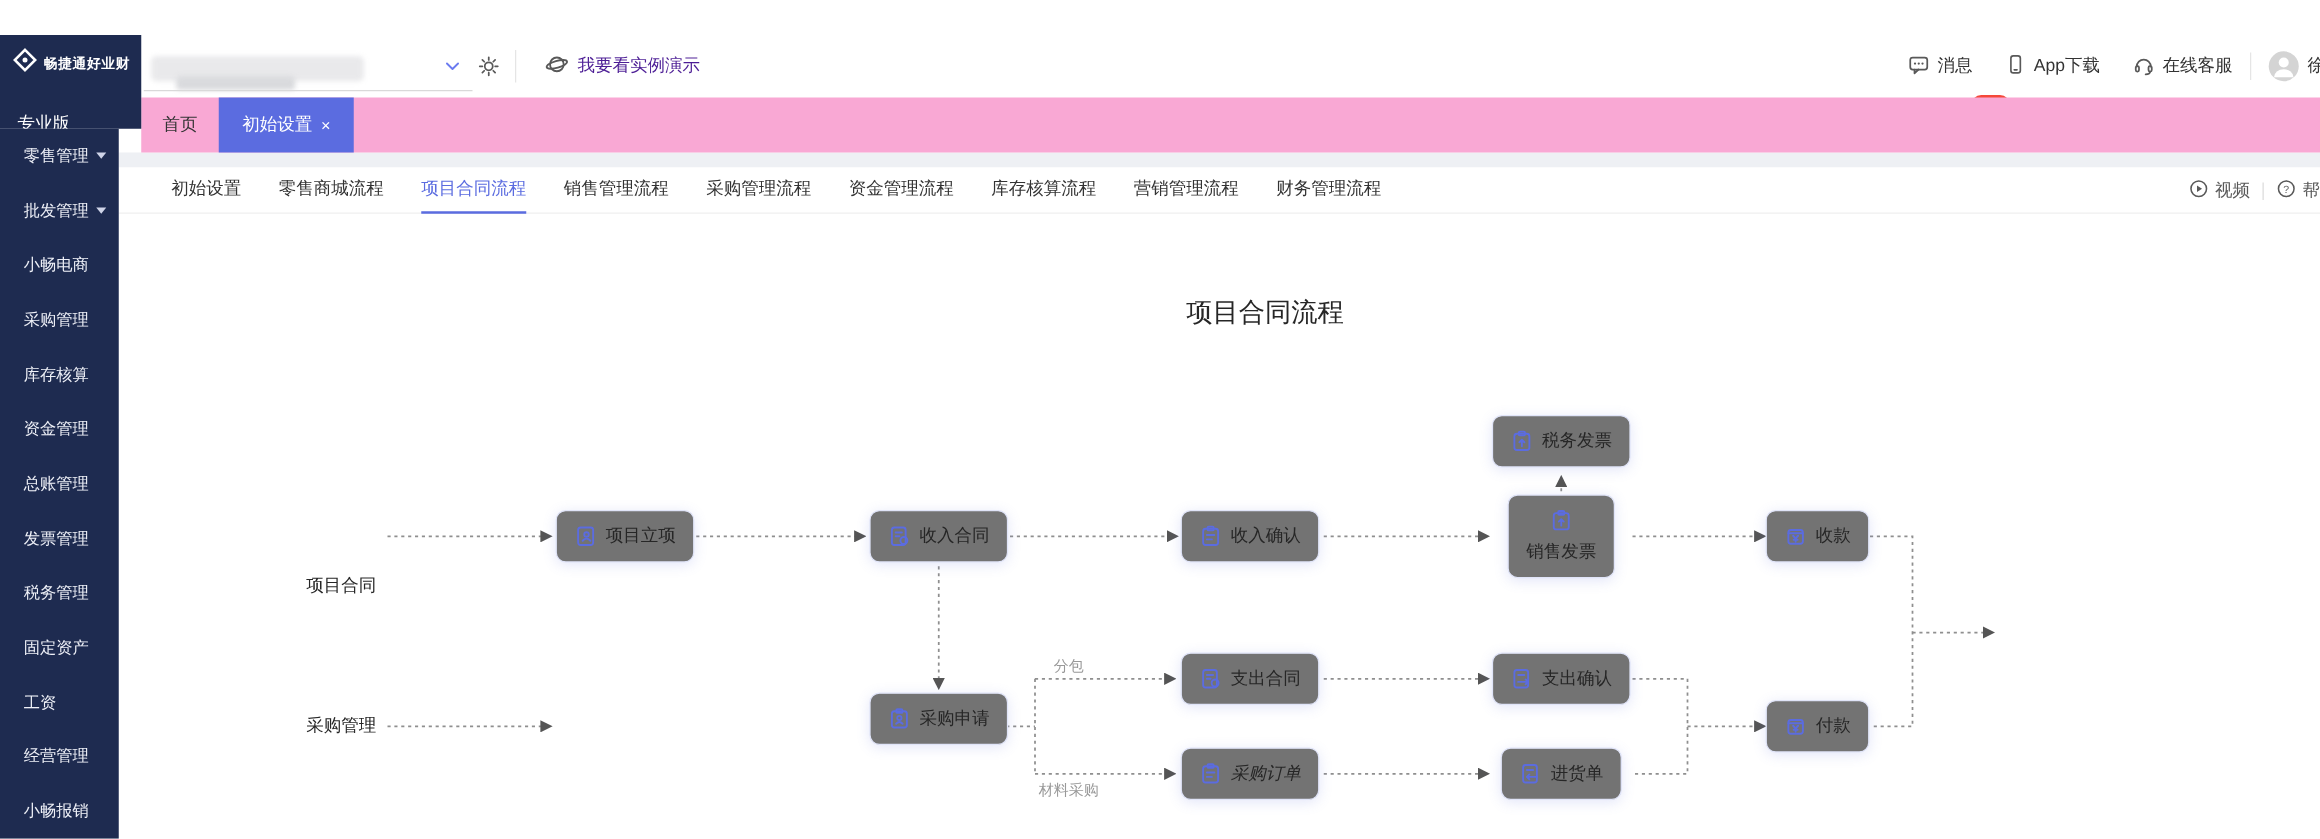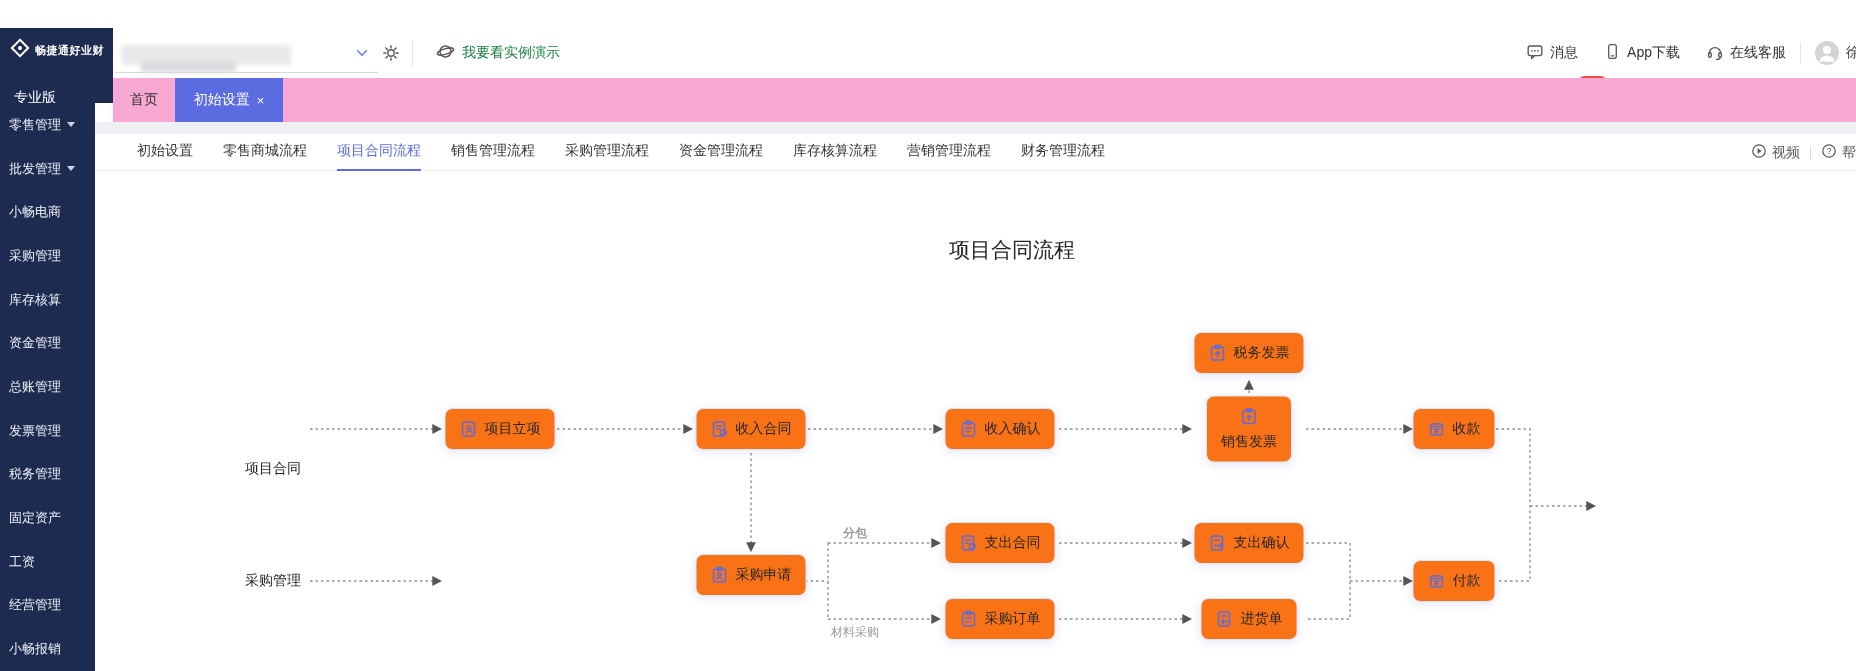--- a/index.html
+++ b/index.html
@@ -8,36 +8,36 @@
   .app { position:relative; width:1856px; height:671px; background:#fff; }
 
   
   .logo-block { position:absolute; left:0; top:28px; width:113px; height:75px;
                 background:#1e2b50; color:#fff; z-index:5; }
   .logo-row { display:flex; align-items:center; gap:5px; padding:10px 0 0 10px; }
   .brand-name { font-size:11px; font-weight:bold; letter-spacing:.5px; white-space:nowrap; }
   .edition { font-size:14px; padding:7px 0 0 14px;margin-top:20px; }
   .sidebar { position:absolute; left:0; top:103px; width:95px; height:568px;
              background:#1e2b50; z-index:5; }
-  .side-item { height:43.7px; display:flex; align-items:center; padding-left:9px;
+  .side-item { height:43.7px; display:flex; align-items:center; padding-left:19px;
                color:#eef0f7; font-size:13px; cursor:pointer; white-space:nowrap; }
   .side-item .caret { width:0; height:0; border-left:4px solid transparent;
                border-right:4px solid transparent; border-top:5px solid #cfd4e8; margin-left:6px; }
 
   
   .topbar { position:absolute; left:113px; top:28px; right:0; height:50px; background:#fff; z-index:4; }
   .blur1 { position:absolute; left:8px; top:17px; width:170px; height:20px;
            background:#e9e9eb; border-radius:4px; filter:blur(2px); }
   .blur2 { position:absolute; left:28px; top:33px; width:95px; height:11px;
            background:#d9dadd; border-radius:3px; filter:blur(2px); }
   .company-underline { position:absolute; left:2px; top:44px; width:263px; height:1px; background:#d9d9d9; }
   .tb-icon { position:absolute; display:flex; align-items:center; justify-content:center; cursor:pointer; }
   .tb-divider { position:absolute; left:299px; top:12px; width:1px; height:26px; background:#e5e5e5; }
   .demo-link { position:absolute; left:323px; top:0; height:50px; display:flex; align-items:center;
-               gap:7px; font-size:14px; color:#15803d; cursor:pointer; }
+               gap:7px; font-size:14px; color:#4c1d95; cursor:pointer; }
   .tb-right { position:absolute; right:-18px; top:0; height:50px; display:flex; align-items:center;
               font-size:14px; color:#333; }
   .tb-item { display:flex; align-items:center; gap:6px; cursor:pointer; position:relative; }
   .badge { position:absolute; top:-11px; right:-30px; background:#f5483a; color:#fff; font-size:10px;
            line-height:1; padding:3px 7px; border-radius:9px; font-weight:normal;margin-top:44px; }
   .gap24 { width:26px; }
   .vline { width:1px; height:22px; background:#e5e5e5; margin:0 14px; }
   .avatar { width:24px; height:24px; border-radius:50%; background:#d4d4d4; display:flex;
             align-items:center; justify-content:center; margin-right:7px; }
   .username { white-space:nowrap; }
@@ -64,21 +64,21 @@
   .pagetabs-right { position:absolute; right:-14px; top:0; height:37px; display:flex; align-items:center;
                     gap:10px; font-size:14px; color:#595959; padding-right:0; }
   .pt-link { display:flex; align-items:center; gap:5px; cursor:pointer; white-space:nowrap; }
   .pt-sep { width:1px; height:14px; background:#dcdcdc; }
 
   
   .flow-title { position:absolute; left:1012px; top:236px; transform:translateX(-50%);
                 font-size:21px; font-weight:500; color:#262626; z-index:3; white-space:nowrap; }
   .flow-svg { position:absolute; left:0; top:0; width:1856px; height:671px; z-index:1; pointer-events:none; }
   .fnode { position:absolute; transform:translate(-50%,-50%); display:inline-flex; align-items:center;
-           gap:7px; background:#f97316; border:1px solid #e0e4f8; border-radius:8px; padding:11px 14px;
+           gap:7px; background:#737373; border:1px solid #e0e4f8; border-radius:8px; padding:11px 14px;
            box-shadow:0 2px 10px rgba(100,115,220,.18); font-size:14px; color:#262626;
            white-space:nowrap; z-index:2; cursor:pointer; }
   .fnode svg { display:block; }
   .row-label { position:absolute; transform:translateY(-50%); font-size:14px; color:#262626;
                z-index:2; white-space:nowrap; }
   .branch-label { position:absolute; font-size:12px; color:#999; z-index:2; white-space:nowrap; }
 
   .ic { stroke:#5b6ce0; stroke-width:1.5; fill:none; stroke-linecap:round; stroke-linejoin:round; }
   .gic { stroke:#595959; stroke-width:1.4; fill:none; stroke-linecap:round; stroke-linejoin:round; }
 </style>
@@ -286,21 +286,21 @@
       <path d="M1059 543 H1190" marker-end="url(#ah)"></path>
       <path d="M1059 619 H1190" marker-end="url(#ah)"></path>
       <path d="M1306 543 H1350 V619 H1306"></path>
       <path d="M1350 581 H1411" marker-end="url(#ah)"></path>
     </g>
   </svg>
 
   <div class="flow-title">项目合同流程</div>
   <div class="row-label" style="left:245px; top:429px;margin-top:40px;">项目合同</div>
   <div class="row-label" style="left:245px; top:581px;">采购管理</div>
-  <div class="branch-label" style="left:843px; top:525px;font-weight:bold;">分包</div>
+  <div class="branch-label" style="left:843px; top:525px;">分包</div>
   <div class="branch-label" style="left:831px; top:624px;">材料采购</div>
 
   <div class="fnode" style="left:500px; top:429px;">
     <span>
         <svg width="18" height="18" viewBox="0 0 18 18">
           <rect class="ic" x="3" y="2" width="12" height="14" rx="2"></rect>
           <circle class="ic" cx="9.7" cy="7.6" r="1.8"></circle>
           <path class="ic" d="M6.6 12.6q3.1-3.4 6.2 0"></path>
         </svg>
       </span>
@@ -383,21 +383,21 @@
   <div class="fnode" style="left:1249px; top:543px;">
     <span>
         <svg width="18" height="18" viewBox="0 0 18 18">
           <rect class="ic" x="3" y="2" width="11" height="14" rx="2"></rect>
           <line class="ic" x1="6" y1="6" x2="11" y2="6"></line>
           <path class="ic" d="M6 11.5h8M12 9.5l2 2-2 2"></path>
         </svg>
       </span>
     <span>支出确认</span>
   </div>
-  <div class="fnode" style="left:1000px; top:619px;">
+  <div class="fnode" style="left:1000px; top:619px;font-style:italic;">
     <span>
         <svg width="18" height="18" viewBox="0 0 18 18">
           <rect class="ic" x="3" y="3" width="12" height="13" rx="2"></rect>
           <rect class="ic" x="6.5" y="1.3" width="5" height="3" rx="1"></rect>
           <line class="ic" x1="6" y1="8" x2="12" y2="8"></line>
           <line class="ic" x1="6" y1="11.5" x2="10" y2="11.5"></line>
         </svg>
       </span>
     <span>采购订单</span>
   </div>

